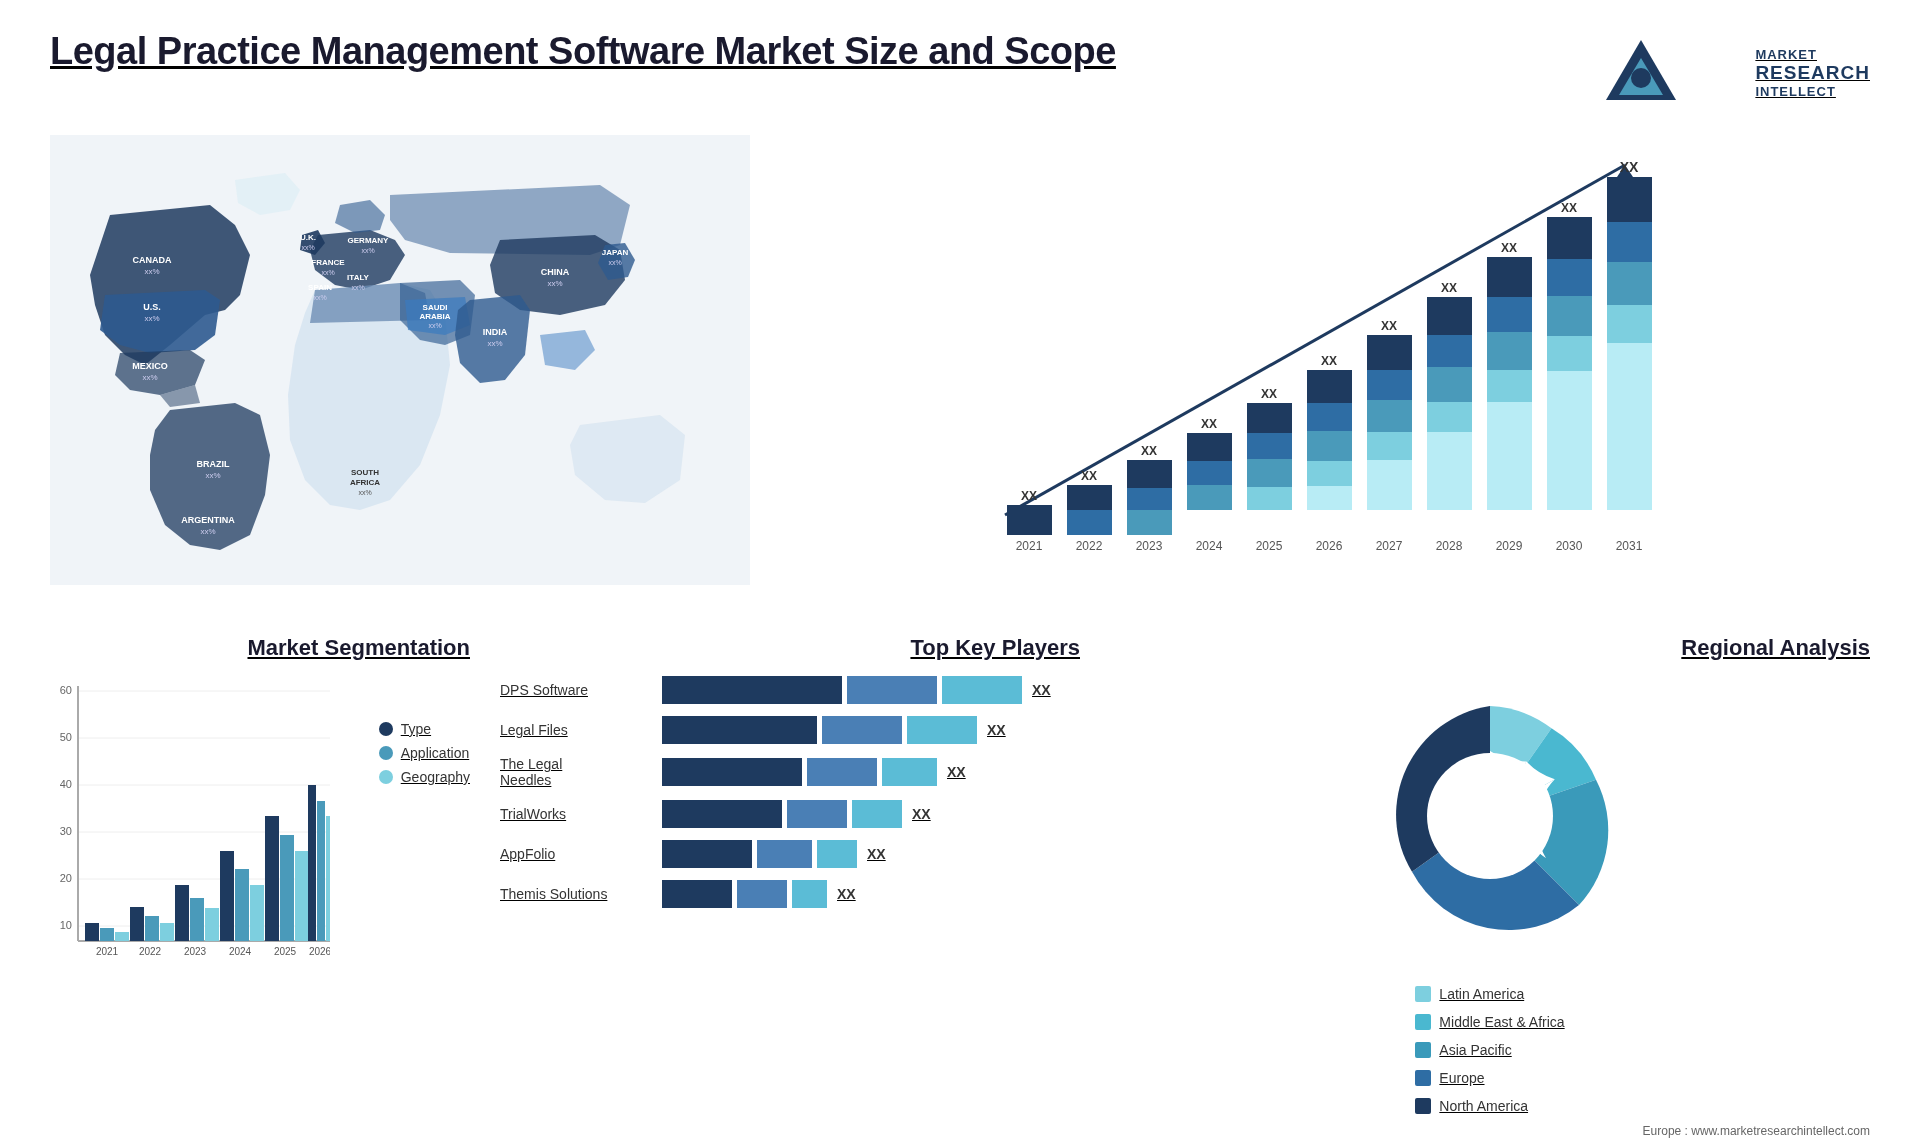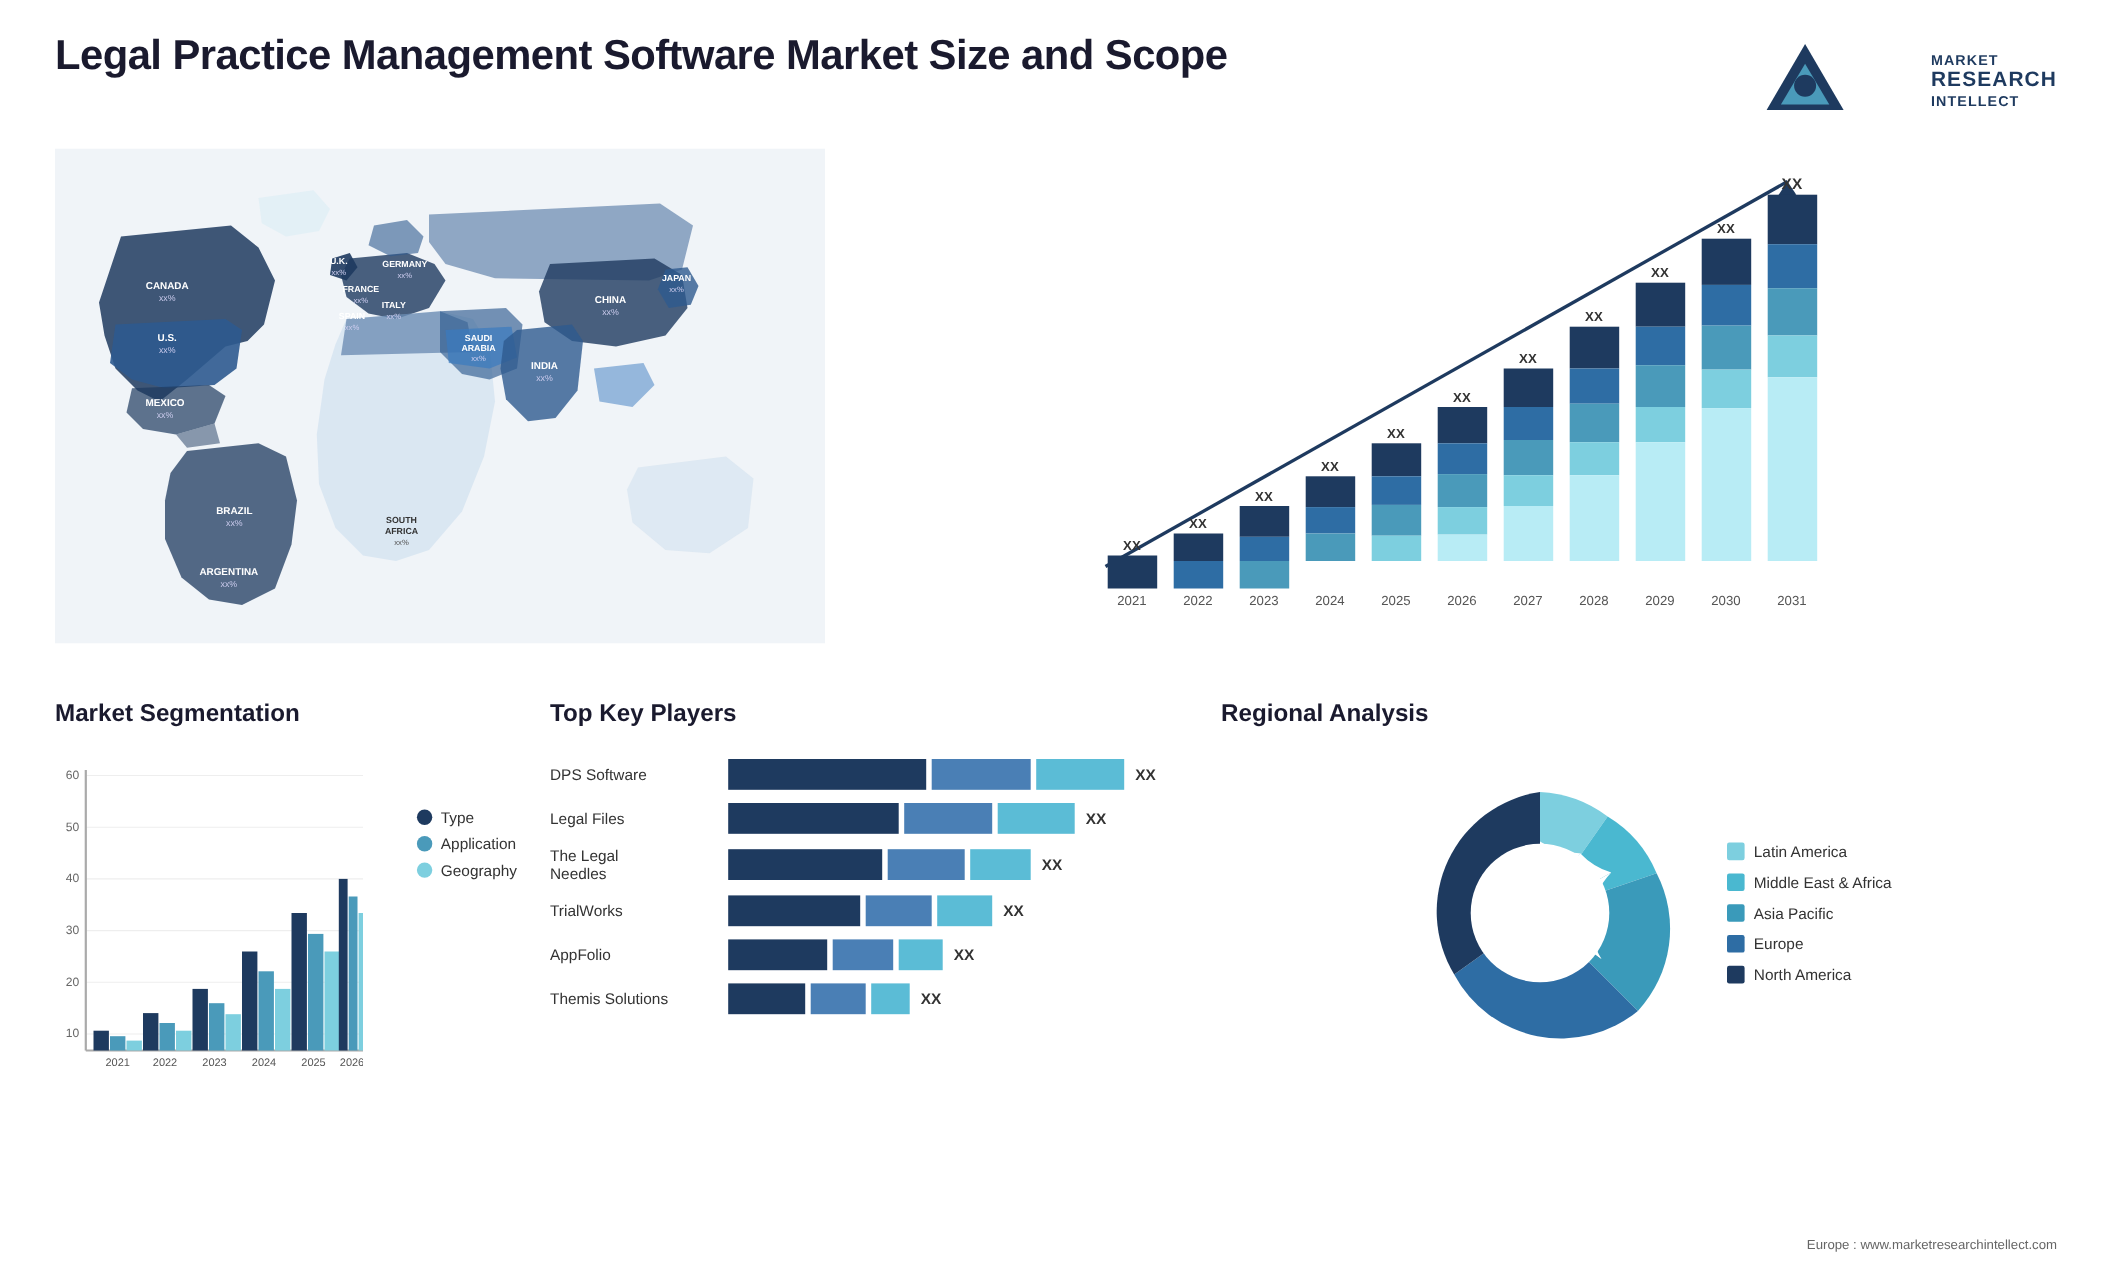--- a/index.html
+++ b/index.html
@@ -10,20 +10,21 @@
       font-family: 'Arial', sans-serif;
       overflow: hidden;
       position: relative;
     }
 
     .page-container {
       width: 1920px;
       height: 1146px;
       padding: 30px 50px;
       position: relative;
+      text-decoration: underline;
     }
 
     
     .header {
       display: flex;
       justify-content: space-between;
       align-items: flex-start;
       margin-bottom: 20px;
     }
 
@@ -91,22 +92,22 @@
     }
 
     .regional-section {
       flex: 1;
     }
 
     .section-title {
       font-size: 22px;
       font-weight: 700;
       color: #1a1a2e;
-      margin-bottom: 29px;
-      text-align: left;
+      margin-bottom: 15px;
+      text-align: right;
     }
 
     .legend {
       margin-top: 15px;
       display: flex;
       flex-direction: column;
       gap: 8px;
     }
 
     .legend-item {
@@ -173,20 +174,21 @@
       color: #333;
       margin-left: 5px;
     }
 
     
     .donut-container {
       display: flex;
       align-items: center;
       justify-content: center;
       gap: 30px;
+      flex-direction: column;
     }
 
     .regional-legend {
       display: flex;
       flex-direction: column;
       gap: 12px;
     }
 
     .regional-legend-item {
       display: flex;

